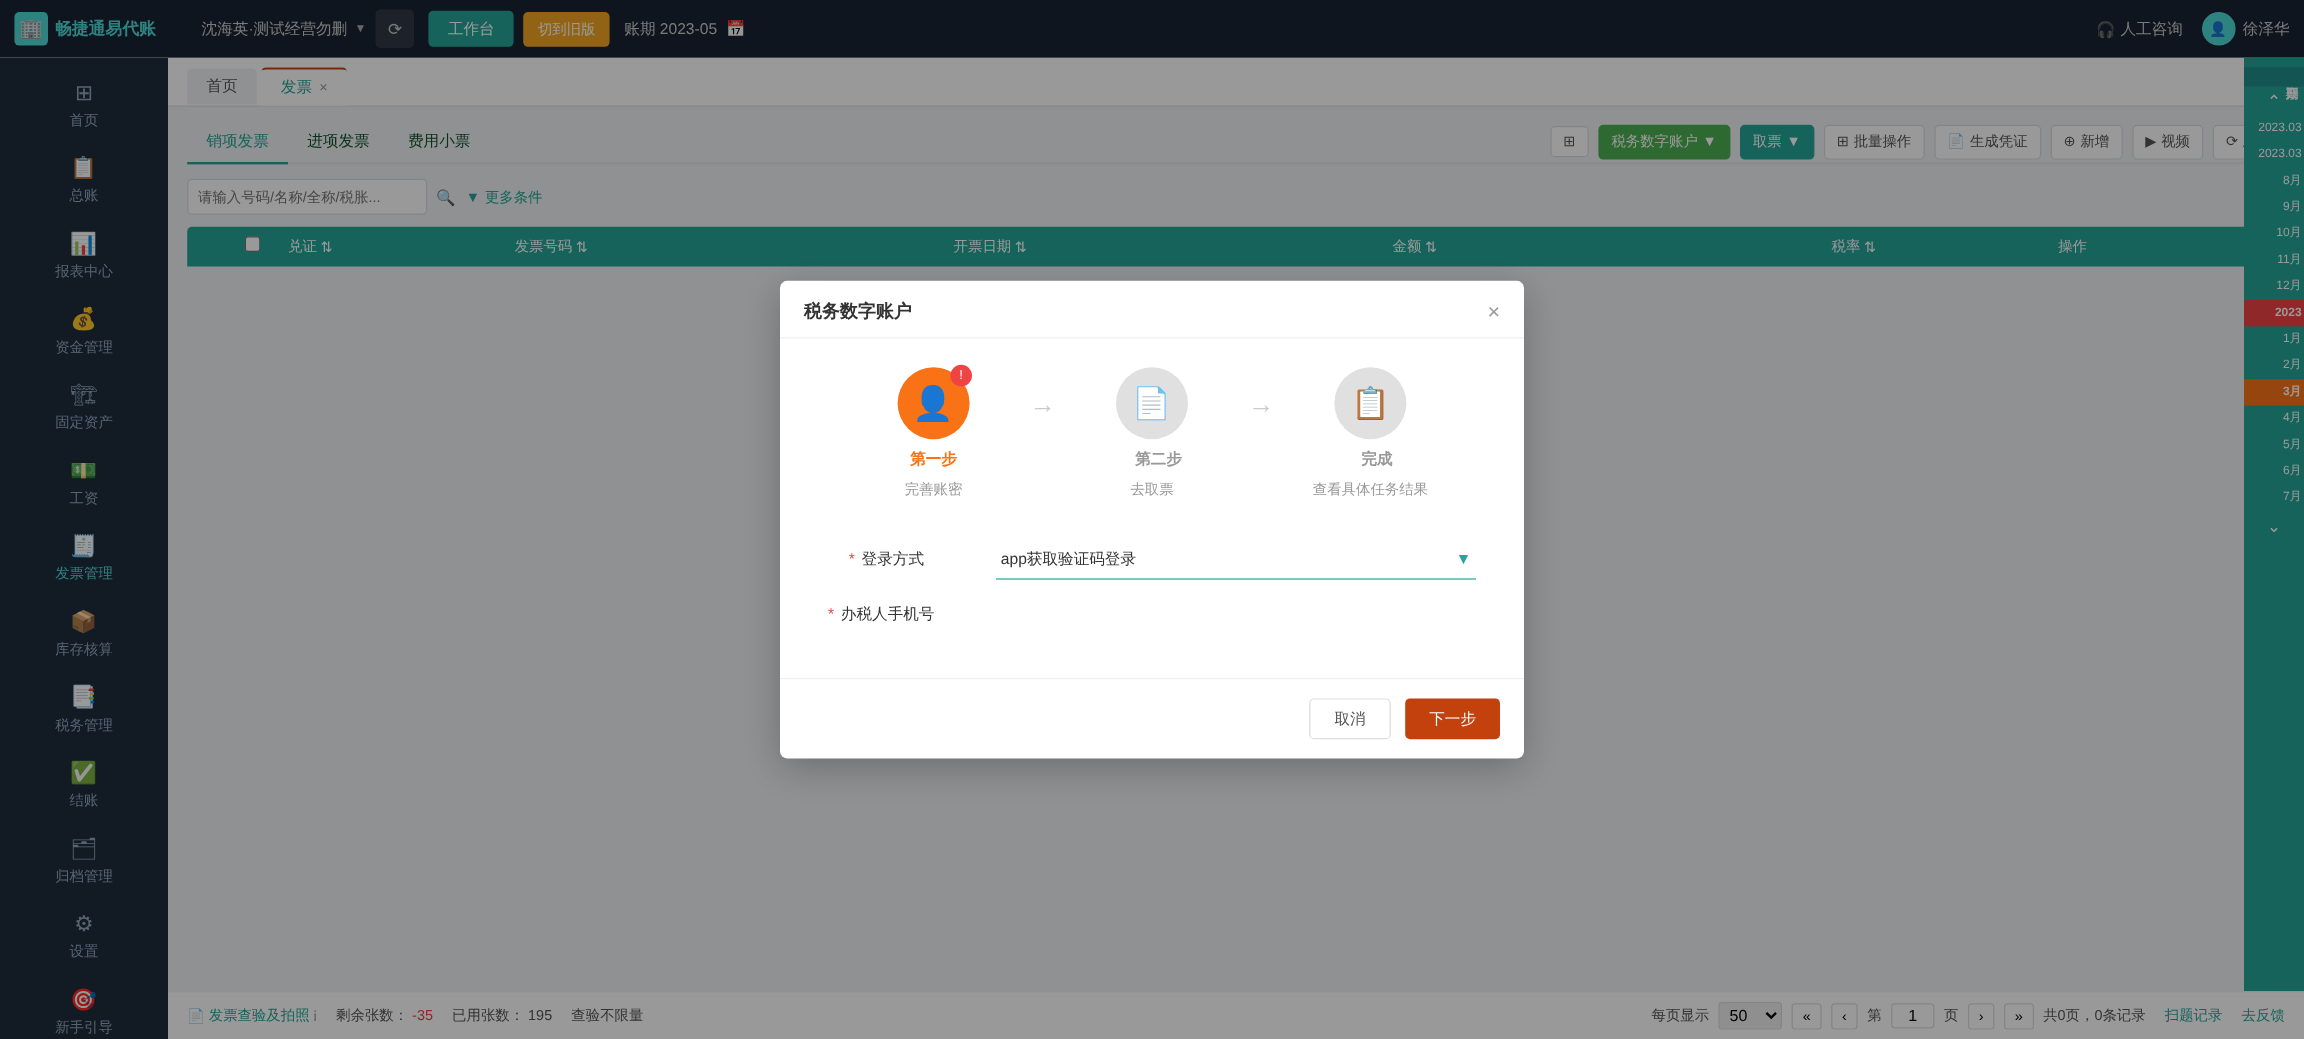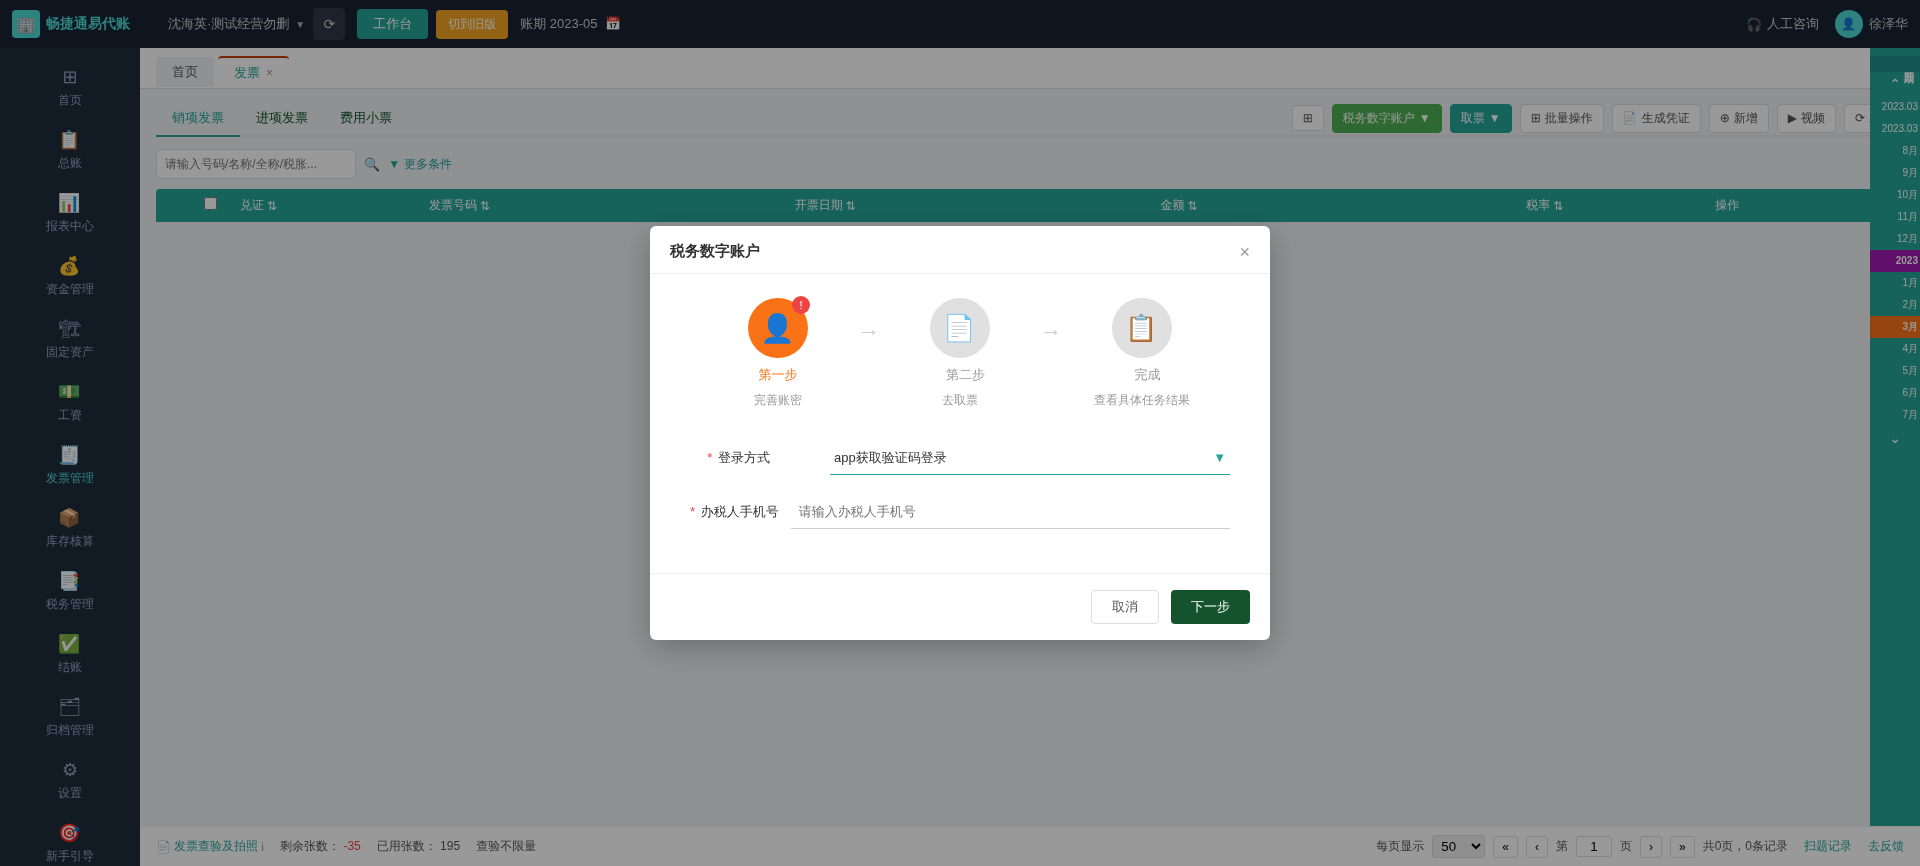--- a/index.html
+++ b/index.html
@@ -397,21 +397,21 @@
       top: -2px; right: -2px;
       width: 18px; height: 18px;
       background: #ef4444;
       border-radius: 50%;
       color: white;
       font-size: 11px;
       display: flex; align-items: center; justify-content: center;
     }
     .step-number {
       font-size: 13px;
-      font-weight: normal;
+      font-weight: bold;
       color: #f97316;
     }
     .step-number.inactive { color: #999; margin-left: 11px; }
     .step-desc {
       font-size: 12px;
       color: #999;
       text-align: center;
     }
     .step-arrow {
       color: #ccc;
@@ -500,21 +500,21 @@
       border-radius: 4px;
       background: white;
       cursor: pointer;
       font-size: 13px;
       color: #555;
     }
     .btn-next {
       padding: 7px 20px;
       border: none;
       border-radius: 4px;
-      background: #14532d;
+      background: #c2410c;
       color: white;
       cursor: pointer;
       font-size: 13px;
     }
 
     
     .person-icon {
       font-size: 28px;
       color: white;
     }
@@ -717,21 +717,21 @@
   <div style="writing-mode:vertical-rl; color:white; font-size:11px; padding:8px 4px; background:#1e8e89; cursor:pointer; text-align:center; width:100%;">开票日期</div>
   <div class="period-nav">
     <div class="nav-arrow">⌃</div>
     <div class="period-nav-item">2023.03</div>
     <div class="period-nav-item">2023.03</div>
     <div class="period-nav-item">8月</div>
     <div class="period-nav-item">9月</div>
     <div class="period-nav-item">10月</div>
     <div class="period-nav-item">11月</div>
     <div class="period-nav-item">12月</div>
-    <div class="period-nav-item current" style="background:#a21caf; font-size:10px;">2023</div>
+    <div class="period-nav-item current" style="background:#ef4444; font-size:10px;">2023</div>
     <div class="period-nav-item">1月</div>
     <div class="period-nav-item">2月</div>
     <div class="period-nav-item" style="background:#f97316; font-weight:bold;">3月</div>
     <div class="period-nav-item">4月</div>
     <div class="period-nav-item">5月</div>
     <div class="period-nav-item">6月</div>
     <div class="period-nav-item">7月</div>
     <div class="nav-arrow">⌄</div>
   </div>
 </div>
@@ -822,23 +822,20 @@
           <span style="color:#26a69a;">▼</span>
         </div>
       </div>
 
 
       <div class="form-row">
         <div class="form-label">
           <span class="required">*</span>
           <span>办税人手机号</span>
         </div>
-        <div class="form-input-placeholder">
-          <input type="text" style="flex: 1 1 0%; border: none; outline: none; font-size: 13px; color: rgb(51, 51, 51); background: transparent; padding: 4px; width: 100%;" placeholder="请输入办税人手机号">
-        </div>
       </div>
     </div>
 
     <div class="dialog-footer">
       <button class="btn-cancel">取消</button>
       <button class="btn-next">下一步</button>
     </div>
   </div>
 </div>
 

